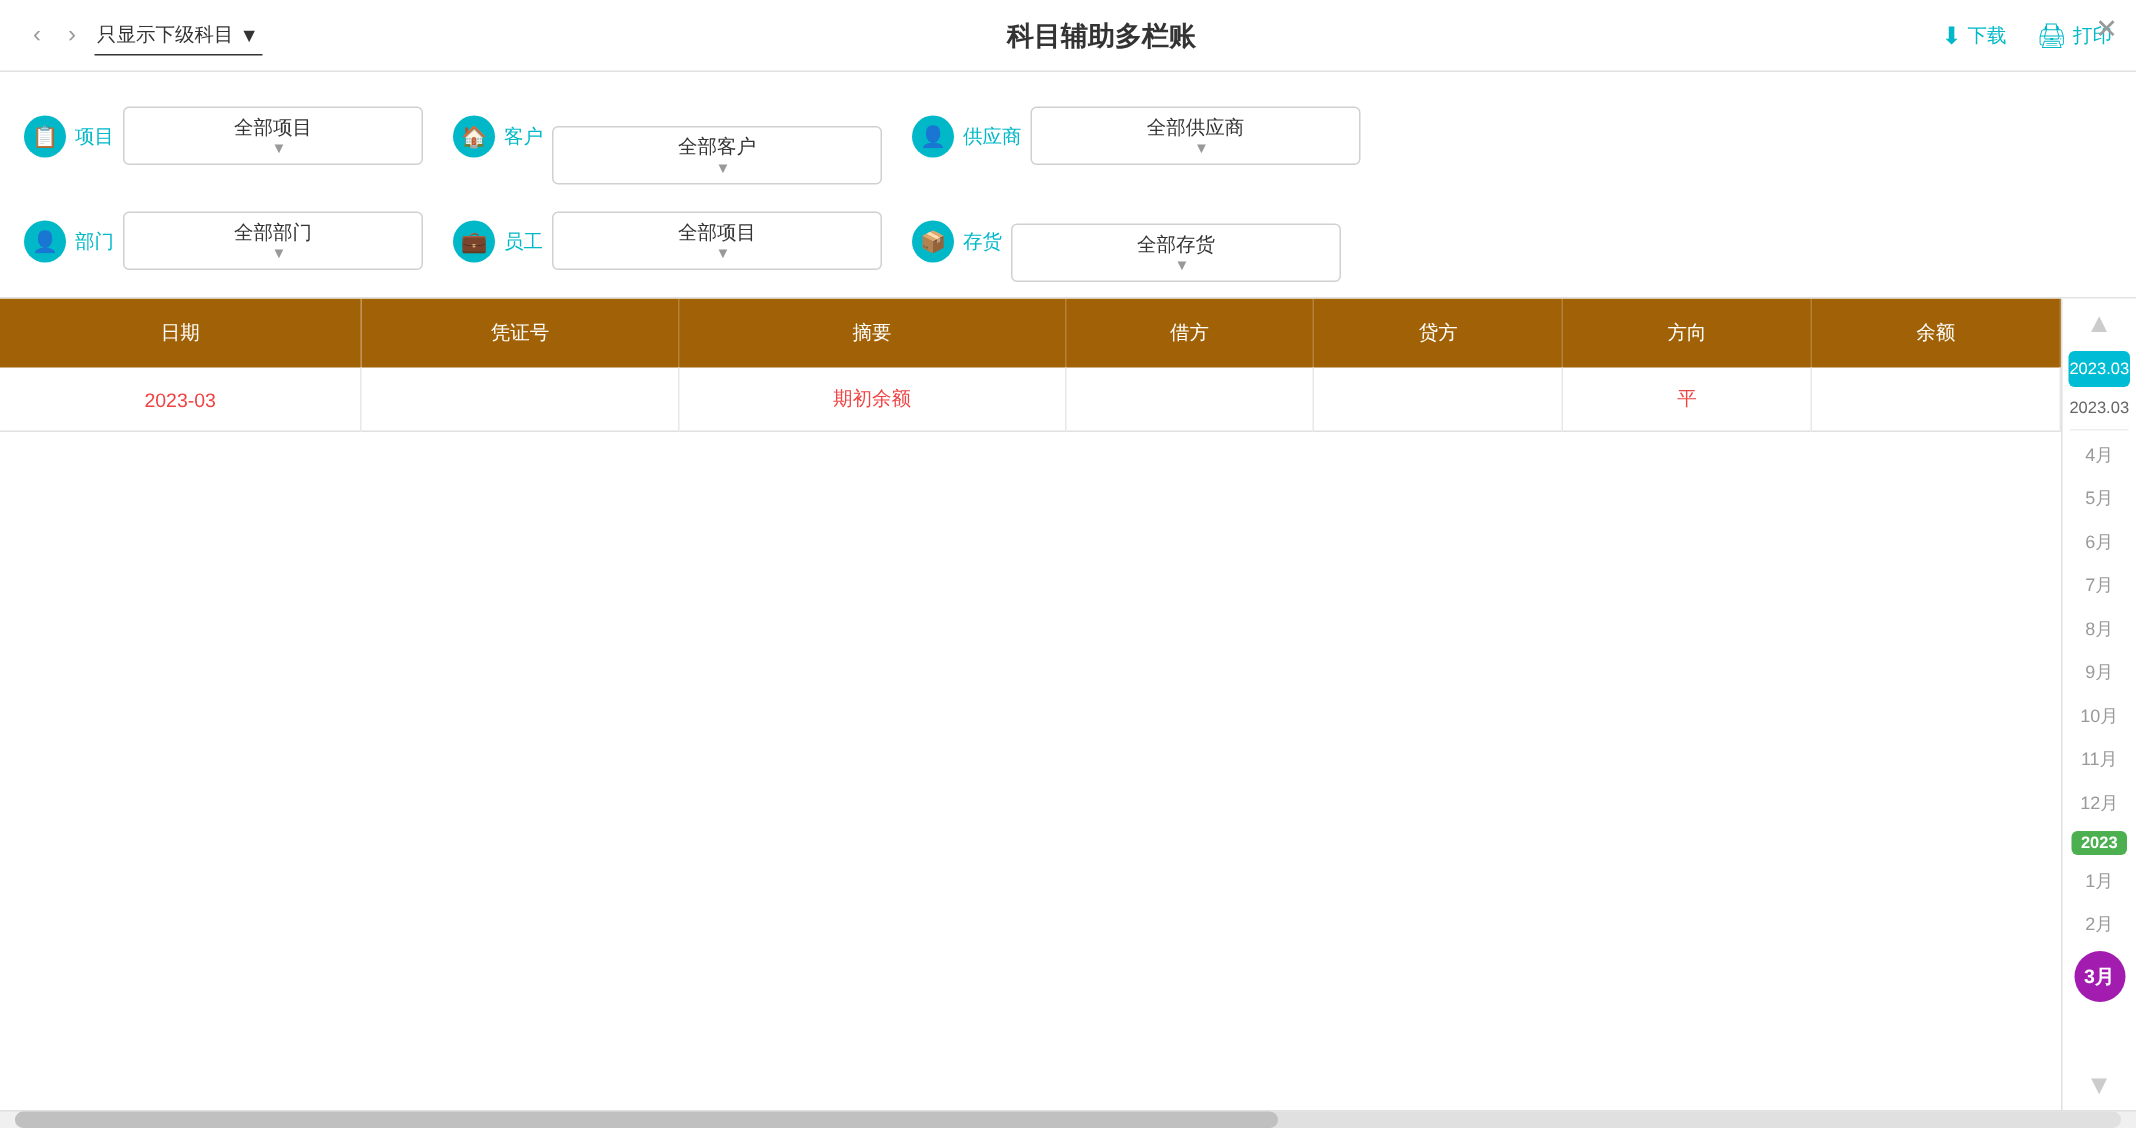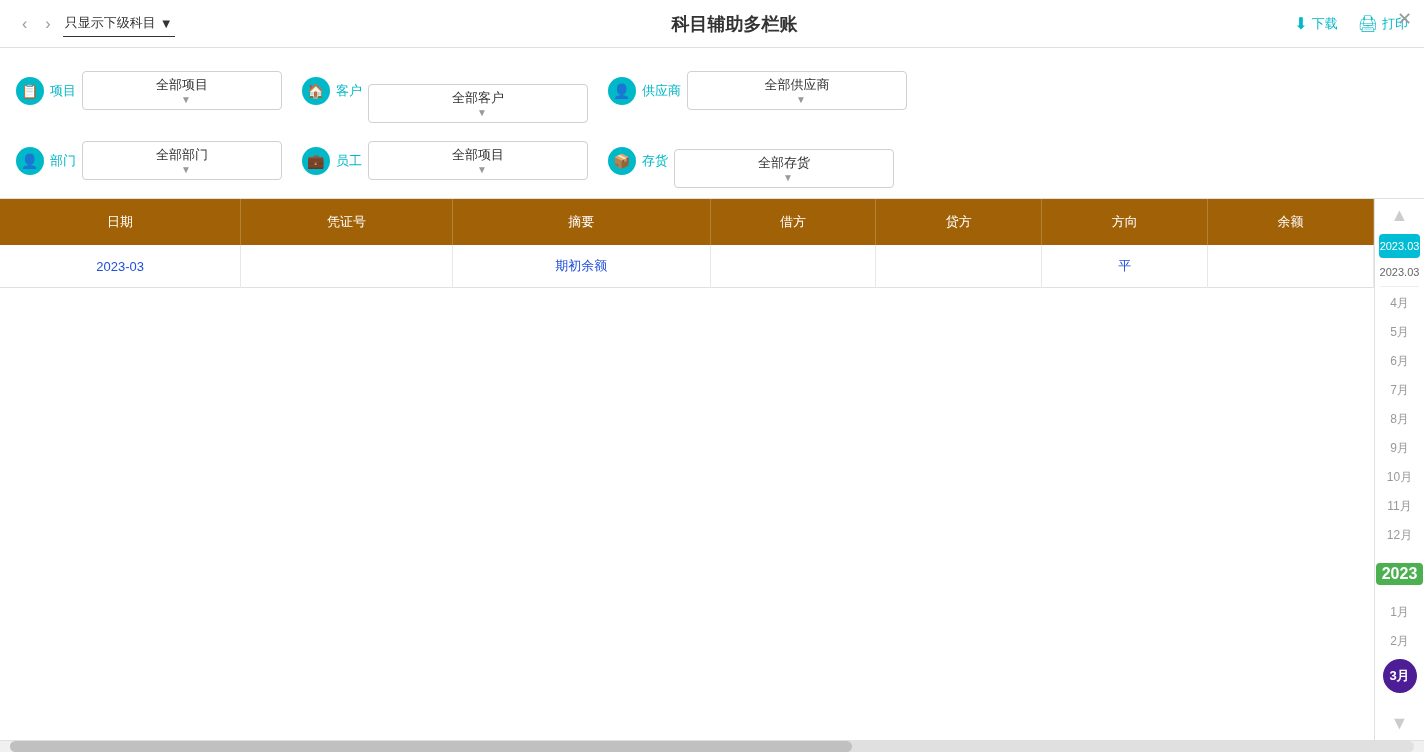--- a/index.html
+++ b/index.html
@@ -21,25 +21,25 @@
     .filter-label { color: #00b8c8; font-size: 13px; white-space: nowrap; }
     .filter-select { display: flex; align-items: center; border: 1px solid #d0d0d0; border-radius: 4px; padding: 4px 8px; min-width: 200px; cursor: pointer; background: #fff; justify-content: space-between; flex-direction: column; }
     .filter-select span { color: #333; font-size: 13px; }
     .filter-select .arrow { color: #999; font-size: 10px; margin-left: 8px; }
     .main-content { display: flex; flex: 1; overflow: hidden; }
     .table-area { flex: 1; overflow: auto; position: relative; }
     .table { width: 100%; border-collapse: collapse; }
     .table thead tr { background: #a16207; }
     .table thead th { color: #fff; font-weight: normal; font-size: 13px; padding: 14px 10px; text-align: center; border-right: 1px solid rgba(255,255,255,0.2); }
     .table tbody tr { border-bottom: 1px solid #e0e0e0; }
-    .table tbody td { padding: 12px 10px; text-align: center; font-size: 13px; color: #1d4ed8; border-right: 1px solid #e8e8e8; }
+    .table tbody td { padding: 12px 10px; text-align: center; font-size: 13px; color: #ef4444; border-right: 1px solid #e8e8e8; }
     .sidebar { width: 50px; background: #fff; border-left: 1px solid #e0e0e0; display: flex; flex-direction: column; align-items: center; padding: 0; overflow: hidden; position: relative; }
     .sidebar-item { width: 100%; text-align: center; padding: 6px 2px; font-size: 12px; color: #999; cursor: pointer; display: flex; align-items: center; justify-content: center; }
     .sidebar-item.active { background: #00bcd4; color: #fff; border-radius: 4px; margin: 0 4px; width: calc(100% - 8px); }
-    .sidebar-year-badge { background: #4caf50; color: #fff; border-radius: 4px; padding: 2px 6px; font-size: 16px; font-weight: bold; margin: 10px auto; display: inline-block; }
+    .sidebar-year-badge { background: #4caf50; color: #fff; border-radius: 4px; padding: 2px 6px; font-size: 11px; font-weight: bold; margin: 0 auto; display: inline-block; }
     .scrollbar-bottom { height: 12px; background: #f0f0f0; border-top: 1px solid #e0e0e0; }
     .scrollbar-track { height: 100%; background: #e0e0e0; border-radius: 6px; margin: 0 10px; }
     .scrollbar-thumb { height: 100%; width: 60%; background: #c0c0c0; border-radius: 6px; }
     .sidebar-divider { height: 1px; background: #eee; width: 80%; margin: 2px auto; }
   </style>
 </head>
 <body>
 
 <div class="window">
 
@@ -177,21 +177,21 @@
       <div class="sidebar-item">12月</div>
 
       <div style="text-align:center; margin: 3px auto;">
         <span class="sidebar-year-badge">2023</span>
       </div>
 
       <div class="sidebar-item">1月</div>
       <div class="sidebar-item">2月</div>
 
       <div style="text-align:center; margin: 3px auto;">
-        <div style="background:#4c1d95; color:#fff; border-radius:50%; width:34px; height:34px; display:flex; align-items:center; justify-content:center; font-size:13px; font-weight:bold; cursor:pointer; margin:0 auto;">3月</div>
+        <div style="background:#a21caf; color:#fff; border-radius:50%; width:34px; height:34px; display:flex; align-items:center; justify-content:center; font-size:13px; font-weight:bold; cursor:pointer; margin:0 auto;">3月</div>
       </div>
 
       <div class="sidebar-item" style="color:#ccc; font-size:18px; margin-top:auto;">▼</div>
     </div>
   </div>
 
   <div class="scrollbar-bottom">
     <div class="scrollbar-track">
       <div class="scrollbar-thumb"></div>
     </div>

